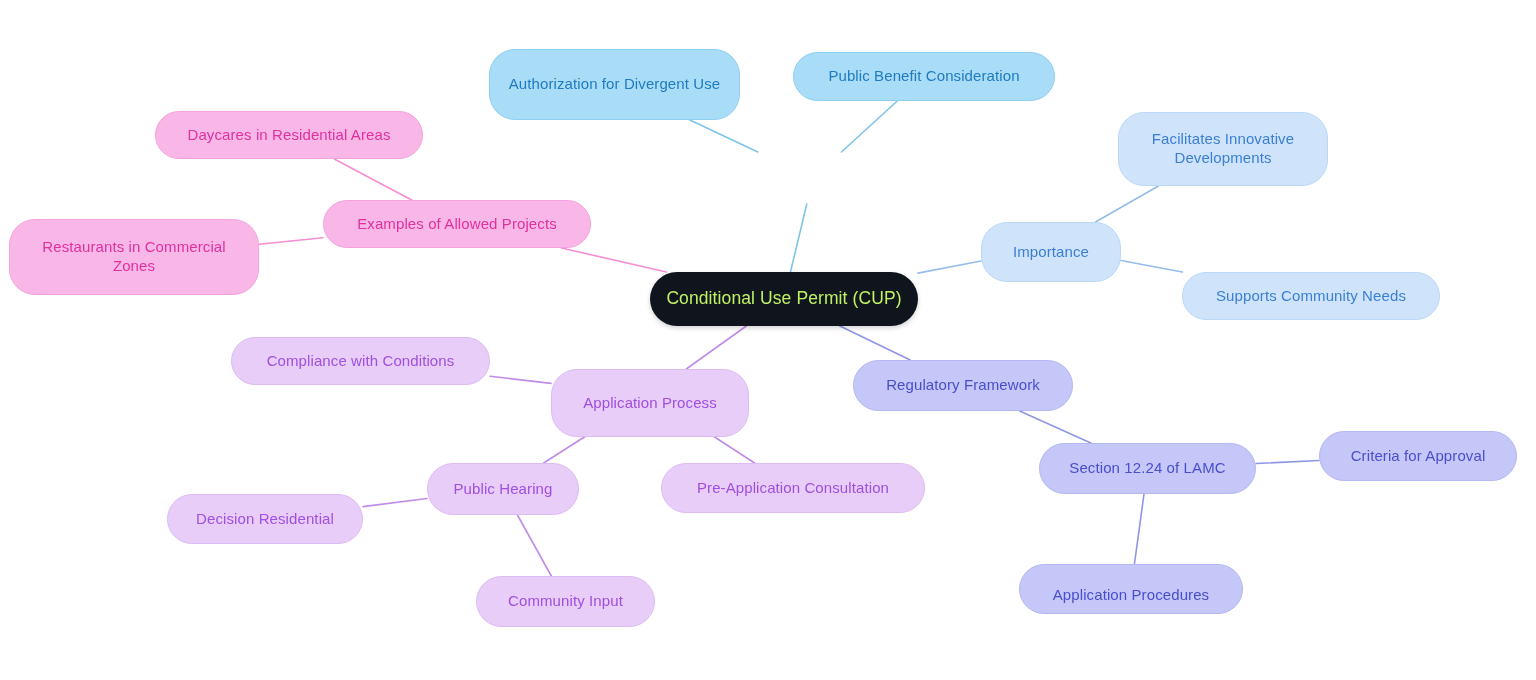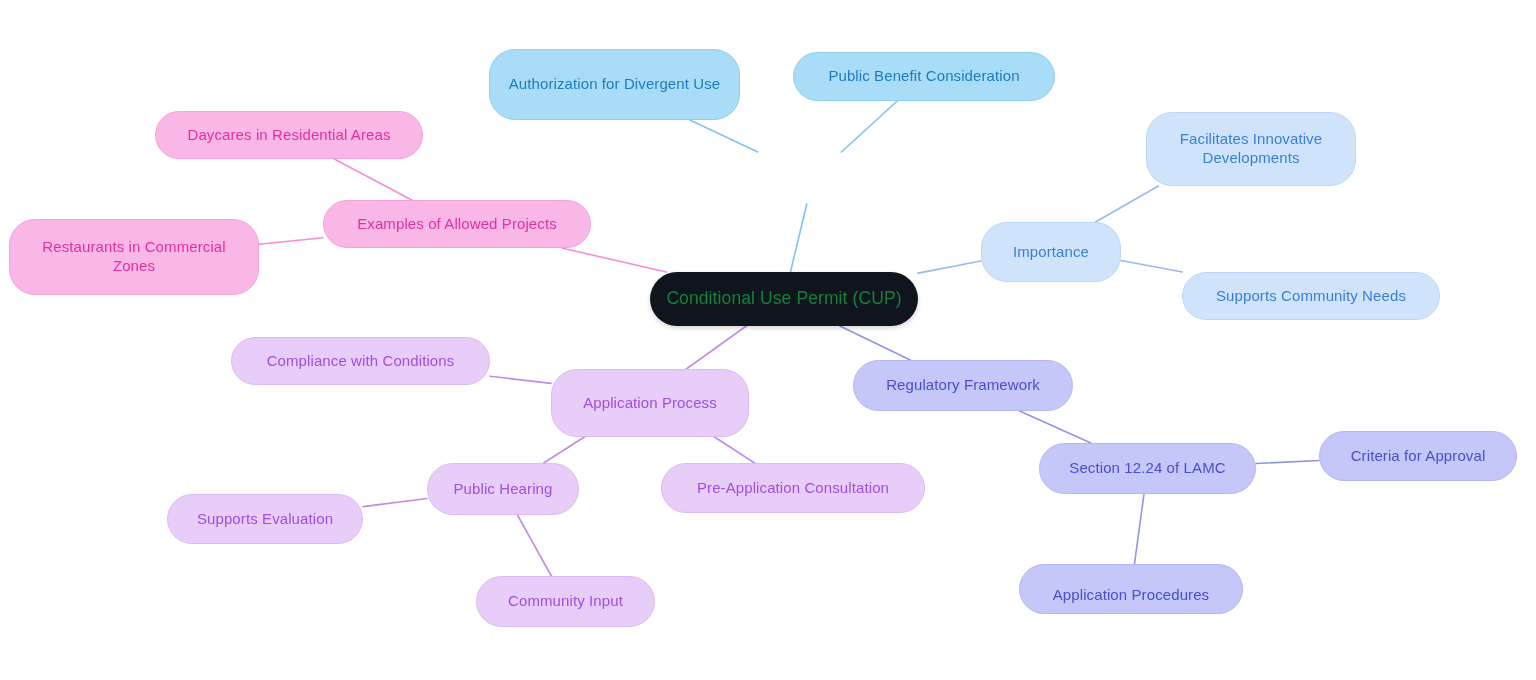--- a/index.html
+++ b/index.html
@@ -18,21 +18,21 @@
     display:flex;align-items:center;justify-content:center;
     text-align:center;
     border-radius:26px;
     border:1px solid rgba(0,0,0,.06);
     line-height:1.25;
     padding:8px 14px;
     letter-spacing:.1px;
   }
   .node.root{
     background:#10141c;
-    color:#15803d;
+    color:#bef264;
     font-size:17.5px;
     border:none;
     border-radius:30px;
     box-shadow:0 2px 5px rgba(0,0,0,.18);
   }
   .node.blue   {background:#a9dcf7;color:#1f7bbf;border-color:#8fcff2;font-size:15px;}
   .node.lblue  {background:#cfe4fb;color:#3b7fd4;border-color:#bbd8f8;font-size:15px;}
   .node.pink   {background:#f9b7e7;color:#e0319f;border-color:#f5a3de;font-size:15px;}
   .node.purple {background:#e7cdf8;color:#a04fe0;border-color:#ddbcf3;font-size:15px;}
   .node.indigo {background:#c4c7f7;color:#4b4ecb;border-color:#b4b8f2;font-size:15px;}
@@ -67,21 +67,21 @@
     </div>
     <div class="node blue" style="left: 489px; top: 49px; width: 251px; height: 71px;">
       <span>Authorization for Divergent Use</span>
     </div>
     <div class="node blue" style="left: 793px; top: 52px; width: 262px; height: 49px;">
       <span>Public Benefit Consideration</span>
     </div>
     <div class="node lblue" style="left: 981px; top: 222px; width: 140px; height: 60px; align-items: center;">
       <span>Importance</span>
     </div>
-    <div class="node lblue" style="left: 1118px; top: 112px; width: 210px; height: 74px; margin-left: 28px;">
+    <div class="node lblue" style="left: 1118px; top: 112px; width: 210px; height: 74px;">
       <span>Facilitates Innovative Developments</span>
     </div>
     <div class="node lblue" style="left: 1182px; top: 272px; width: 258px; height: 48px;">
       <span>Supports Community Needs</span>
     </div>
     <div class="node pink" style="left: 323px; top: 200px; width: 268px; height: 48px;">
       <span>Examples of Allowed Projects</span>
     </div>
     <div class="node pink" style="left: 155px; top: 111px; width: 268px; height: 48px;">
       <span>Daycares in Residential Areas</span>
@@ -95,21 +95,21 @@
     <div class="node purple" style="left: 231px; top: 337px; width: 259px; height: 48px;">
       <span>Compliance with Conditions</span>
     </div>
     <div class="node purple" style="left: 427px; top: 463px; width: 152px; height: 52px;">
       <span>Public Hearing</span>
     </div>
     <div class="node purple" style="left: 661px; top: 463px; width: 264px; height: 50px;">
       <span>Pre-Application Consultation</span>
     </div>
     <div class="node purple" style="left: 167px; top: 494px; width: 196px; height: 50px;">
-      <span>Supports Evaluation</span>
+      <span>Decision Residential</span>
     </div>
     <div class="node purple" style="left: 476px; top: 576px; width: 179px; height: 51px;">
       <span>Community Input</span>
     </div>
     <div class="node indigo" style="left: 853px; top: 360px; width: 220px; height: 51px;">
       <span>Regulatory Framework</span>
     </div>
     <div class="node indigo" style="left: 1039px; top: 443px; width: 217px; height: 51px;">
       <span>Section 12.24 of LAMC</span>
     </div>

